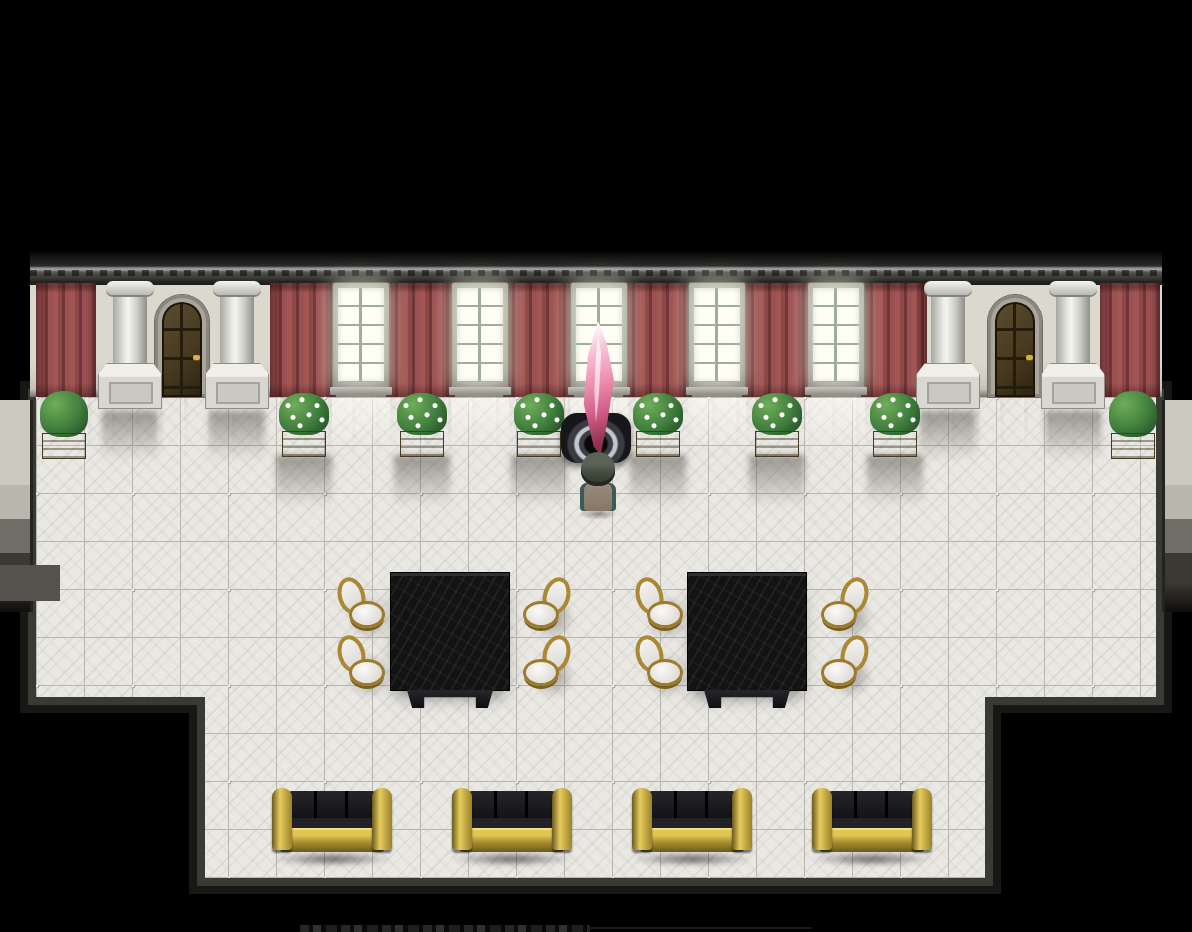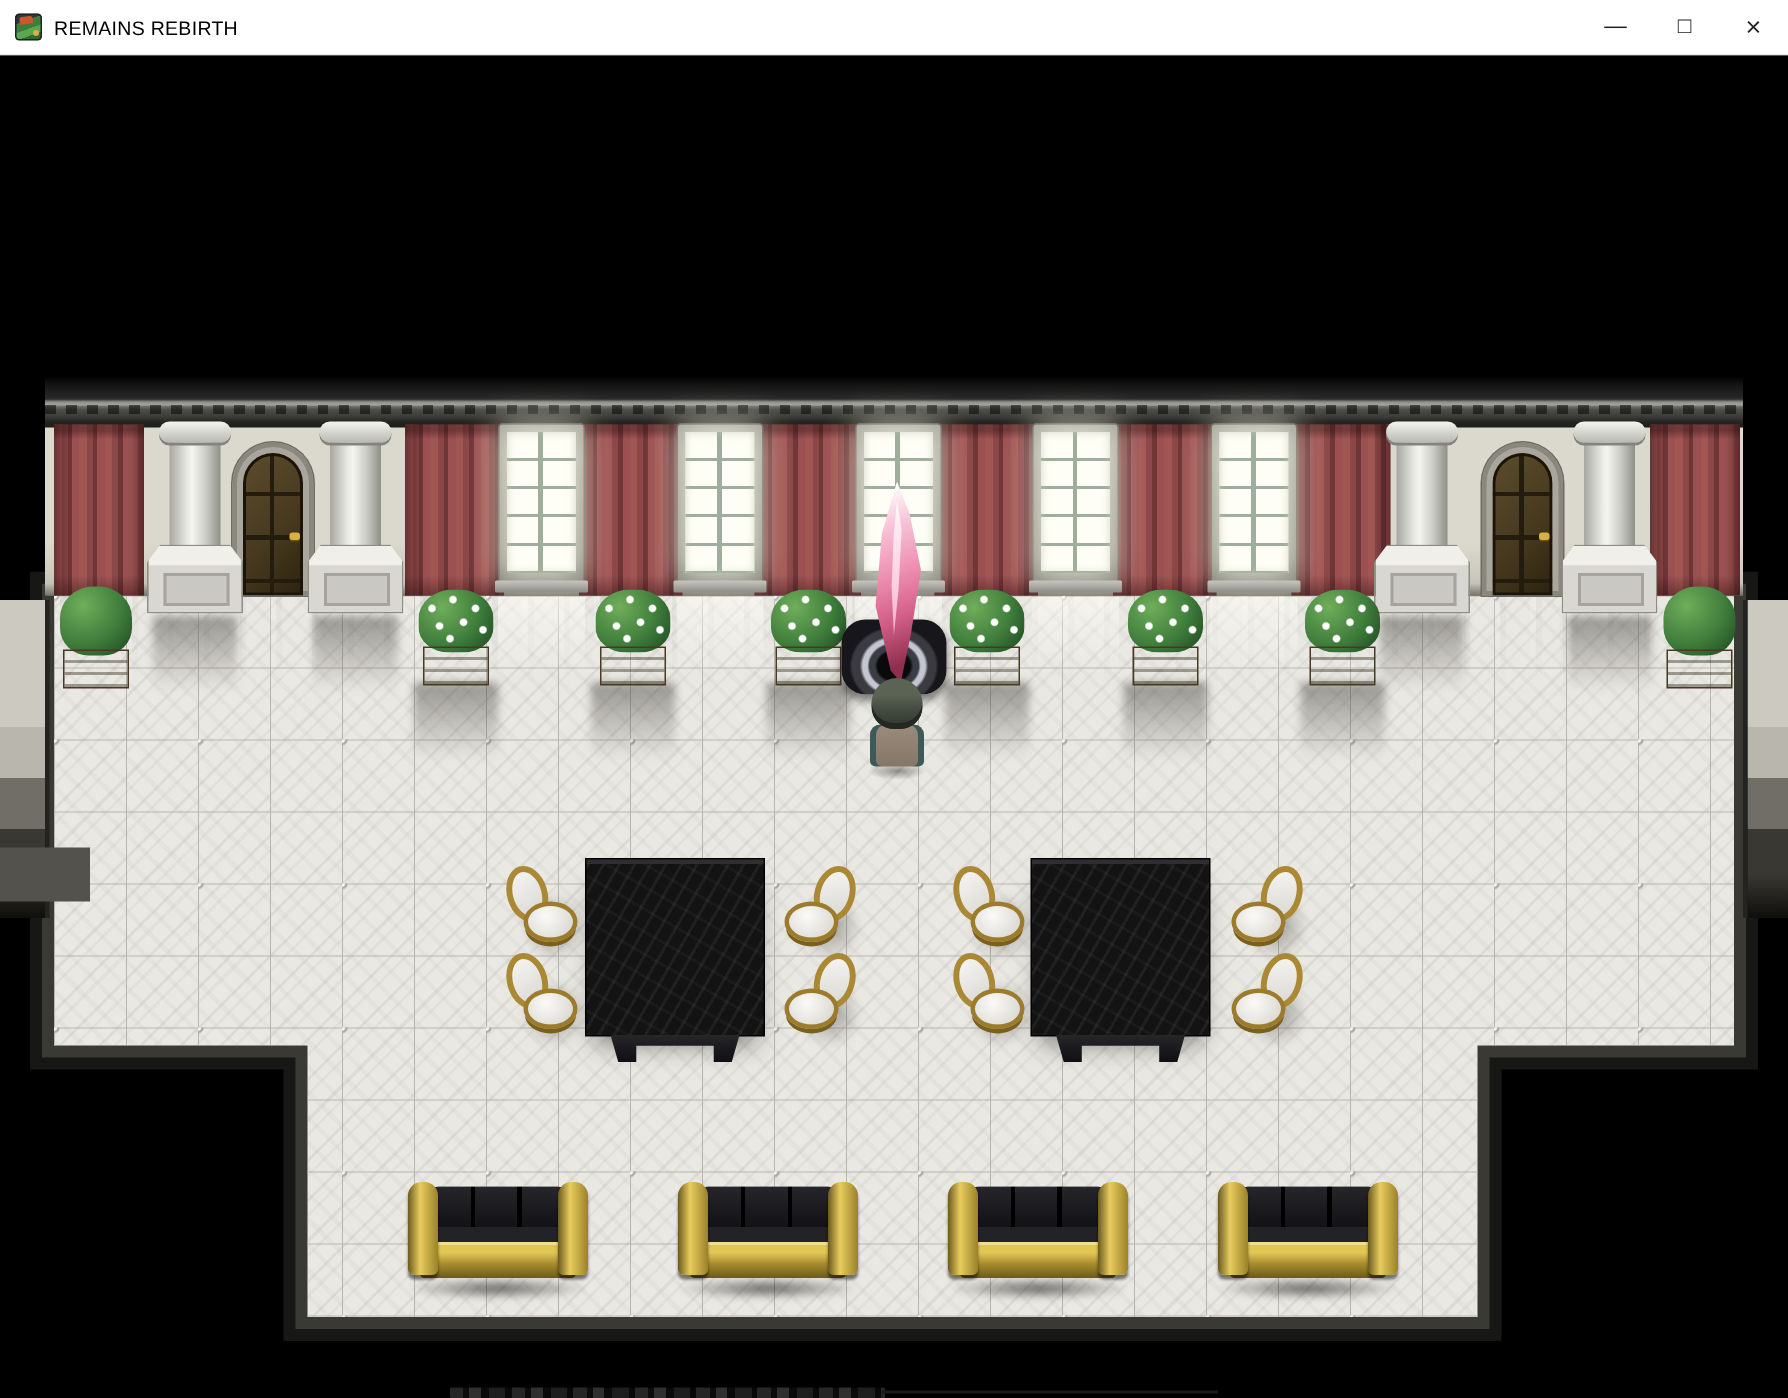--- a/index.html
+++ b/index.html
@@ -143,29 +143,20 @@
   .edgewall.r{border-left:3px solid #23231f;}
   .edgestep{background:#54524c;}
 
   .cuttext{background:repeating-linear-gradient(90deg,#262626 0 9px,#0c0c0c 9px 13px,#303030 13px 21px,#0a0a0a 21px 26px,#1e1e1e 26px 37px,#080808 37px 41px);border-radius:1px;}
   .cutline{background:#1a1a1a;}
 </style>
 </head>
 <body>
 
 <div class="window">
-  <div class="titlebar">
-    <span class="app-icon"></span>
-    <span class="titletext">REMAINS REBIRTH</span>
-    <div class="controls">
-      <button class="ctl">—</button>
-      <button class="ctl">□</button>
-      <button class="ctl close">×</button>
-    </div>
-  </div>
   <div class="game" id="game">
       <div class="lay rim2" style="clip-path: polygon(20px 344px, 1172px 344px, 1172px 676px, 1001px 676px, 1001px 857px, 189px 857px, 189px 676px, 20px 676px);"></div>
       <div class="lay rim1" style="clip-path: polygon(28px 352px, 1164px 352px, 1164px 668px, 993px 668px, 993px 849px, 197px 849px, 197px 668px, 28px 668px);"></div>
       <div class="lay floor" style="clip-path: polygon(36px 360px, 1156px 360px, 1156px 660px, 985px 660px, 985px 841px, 205px 841px, 205px 660px, 36px 660px);"></div>
       <div class="refl" style="left: 36px; top: 360px; width: 1120px; height: 64px;"></div>
       <div class="winglow" style="left: 332px; top: 361px; width: 58px; height: 52px;"></div>
       <div class="winglow" style="left: 451px; top: 361px; width: 58px; height: 52px;"></div>
       <div class="winglow" style="left: 570px; top: 361px; width: 58px; height: 52px;"></div>
       <div class="winglow" style="left: 688px; top: 361px; width: 58px; height: 52px;"></div>
       <div class="winglow" style="left: 807px; top: 361px; width: 58px; height: 52px;"></div>

